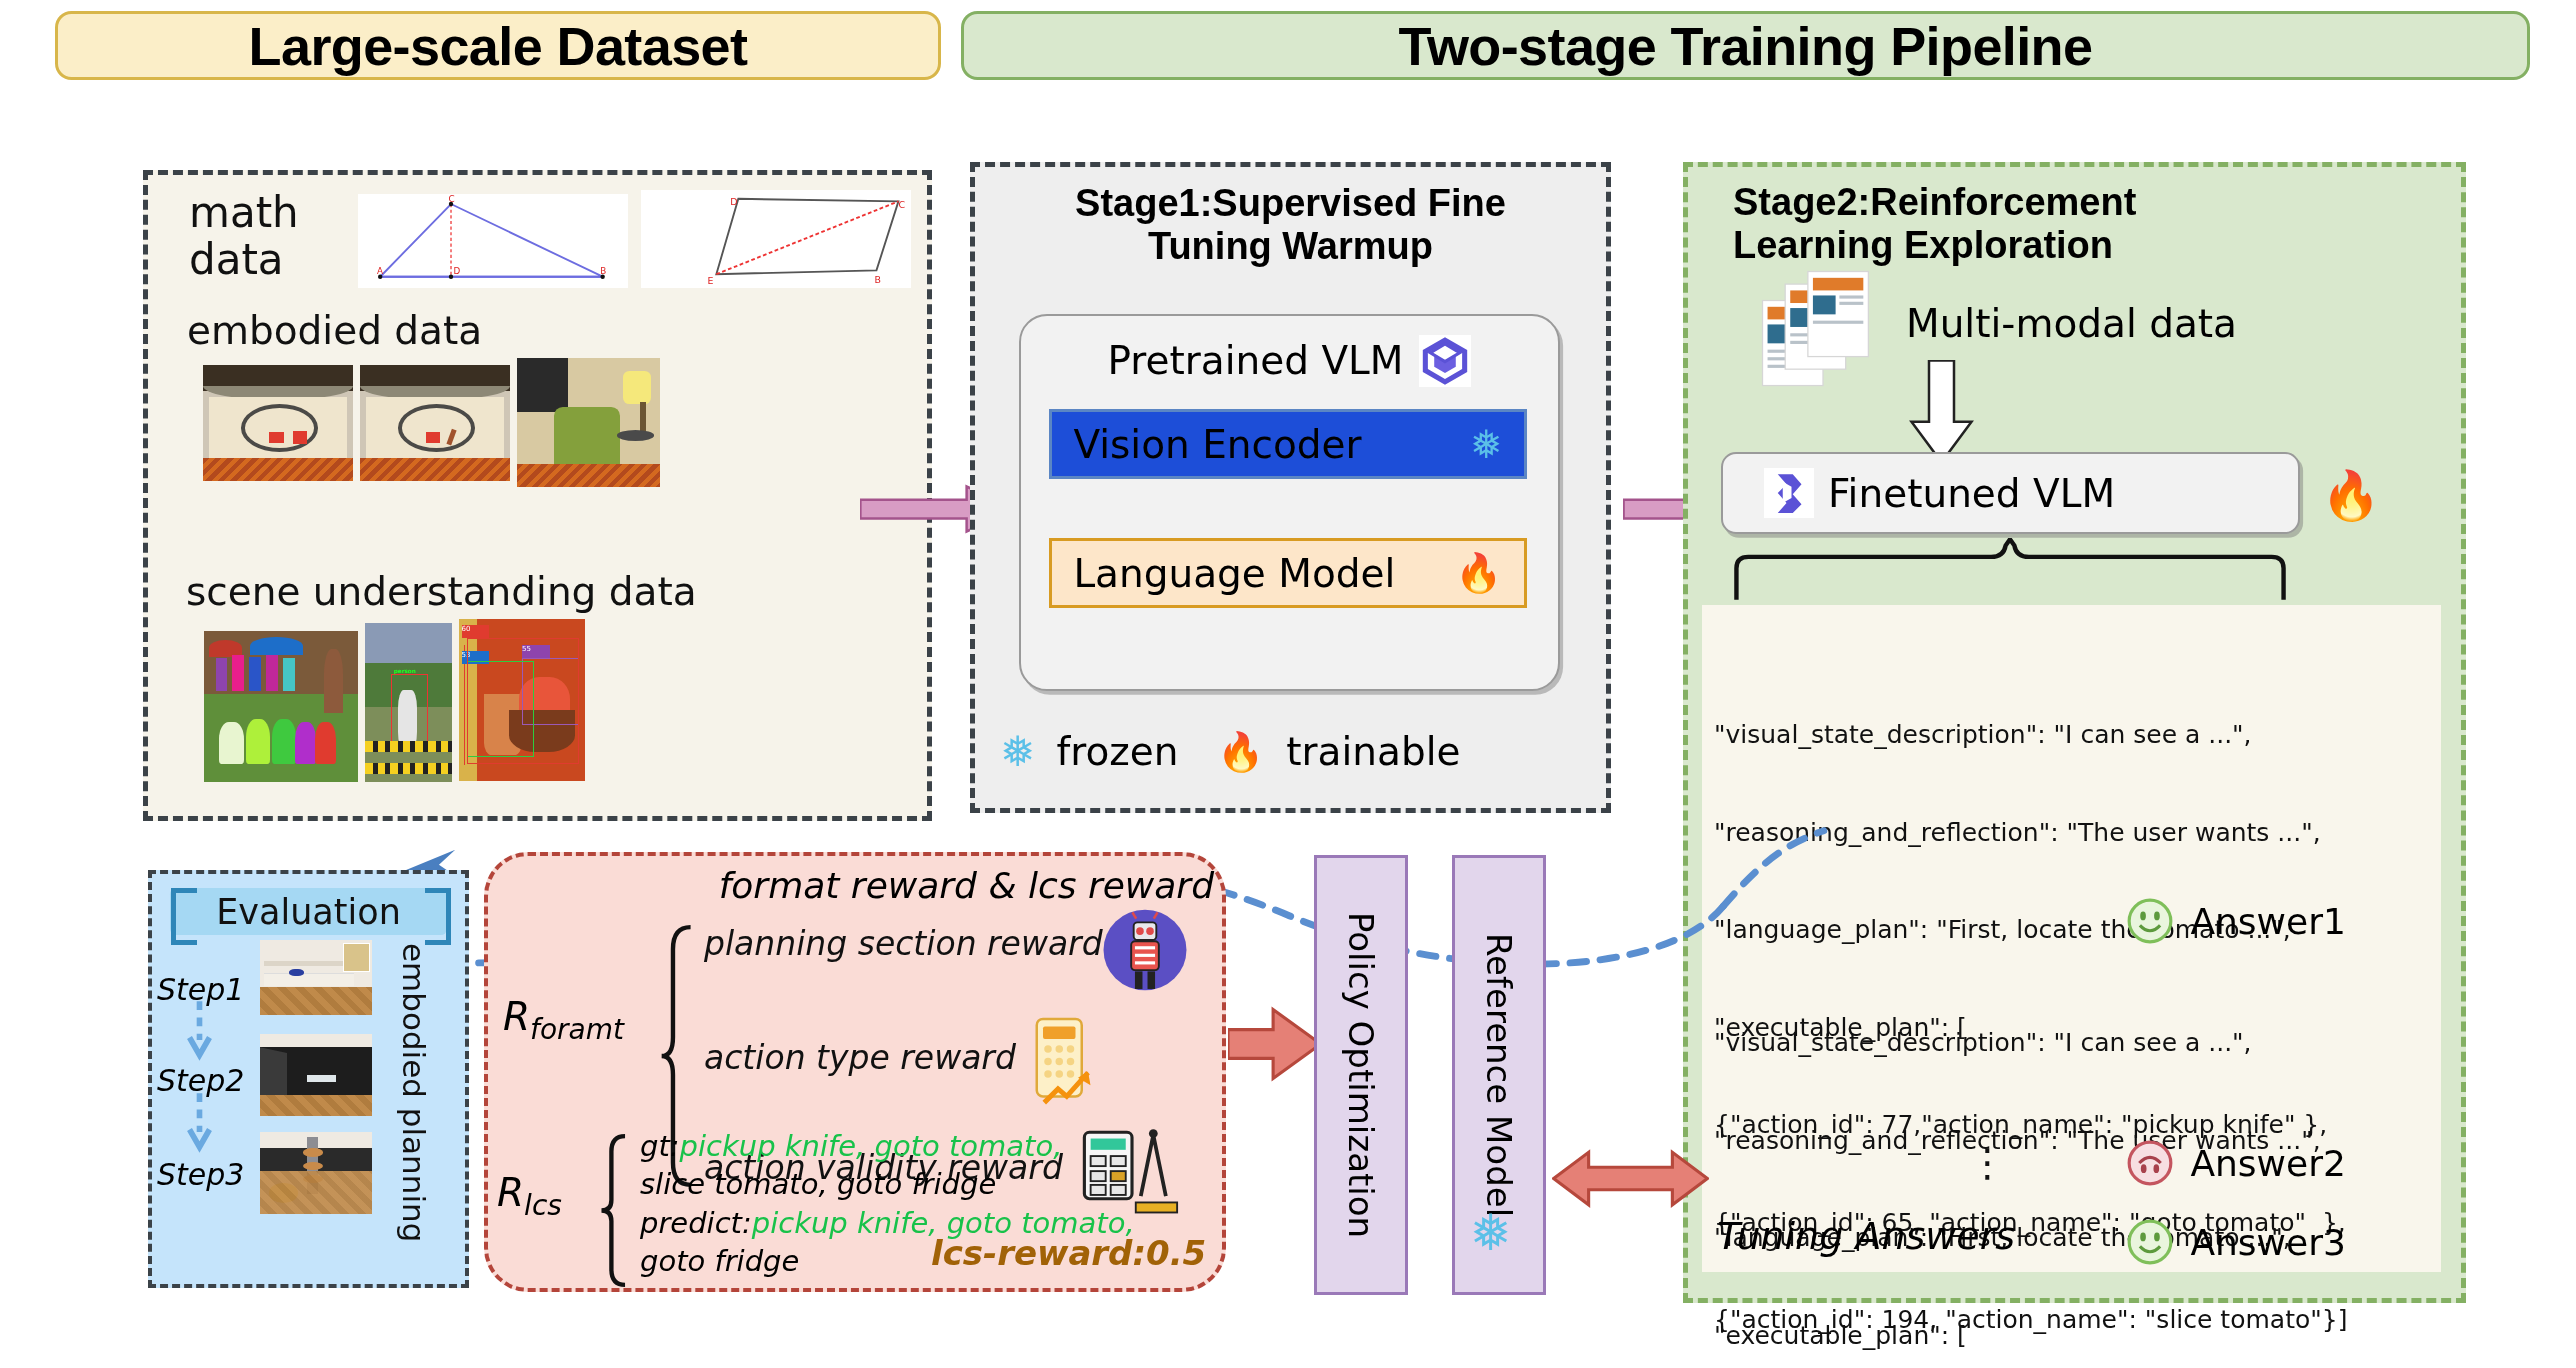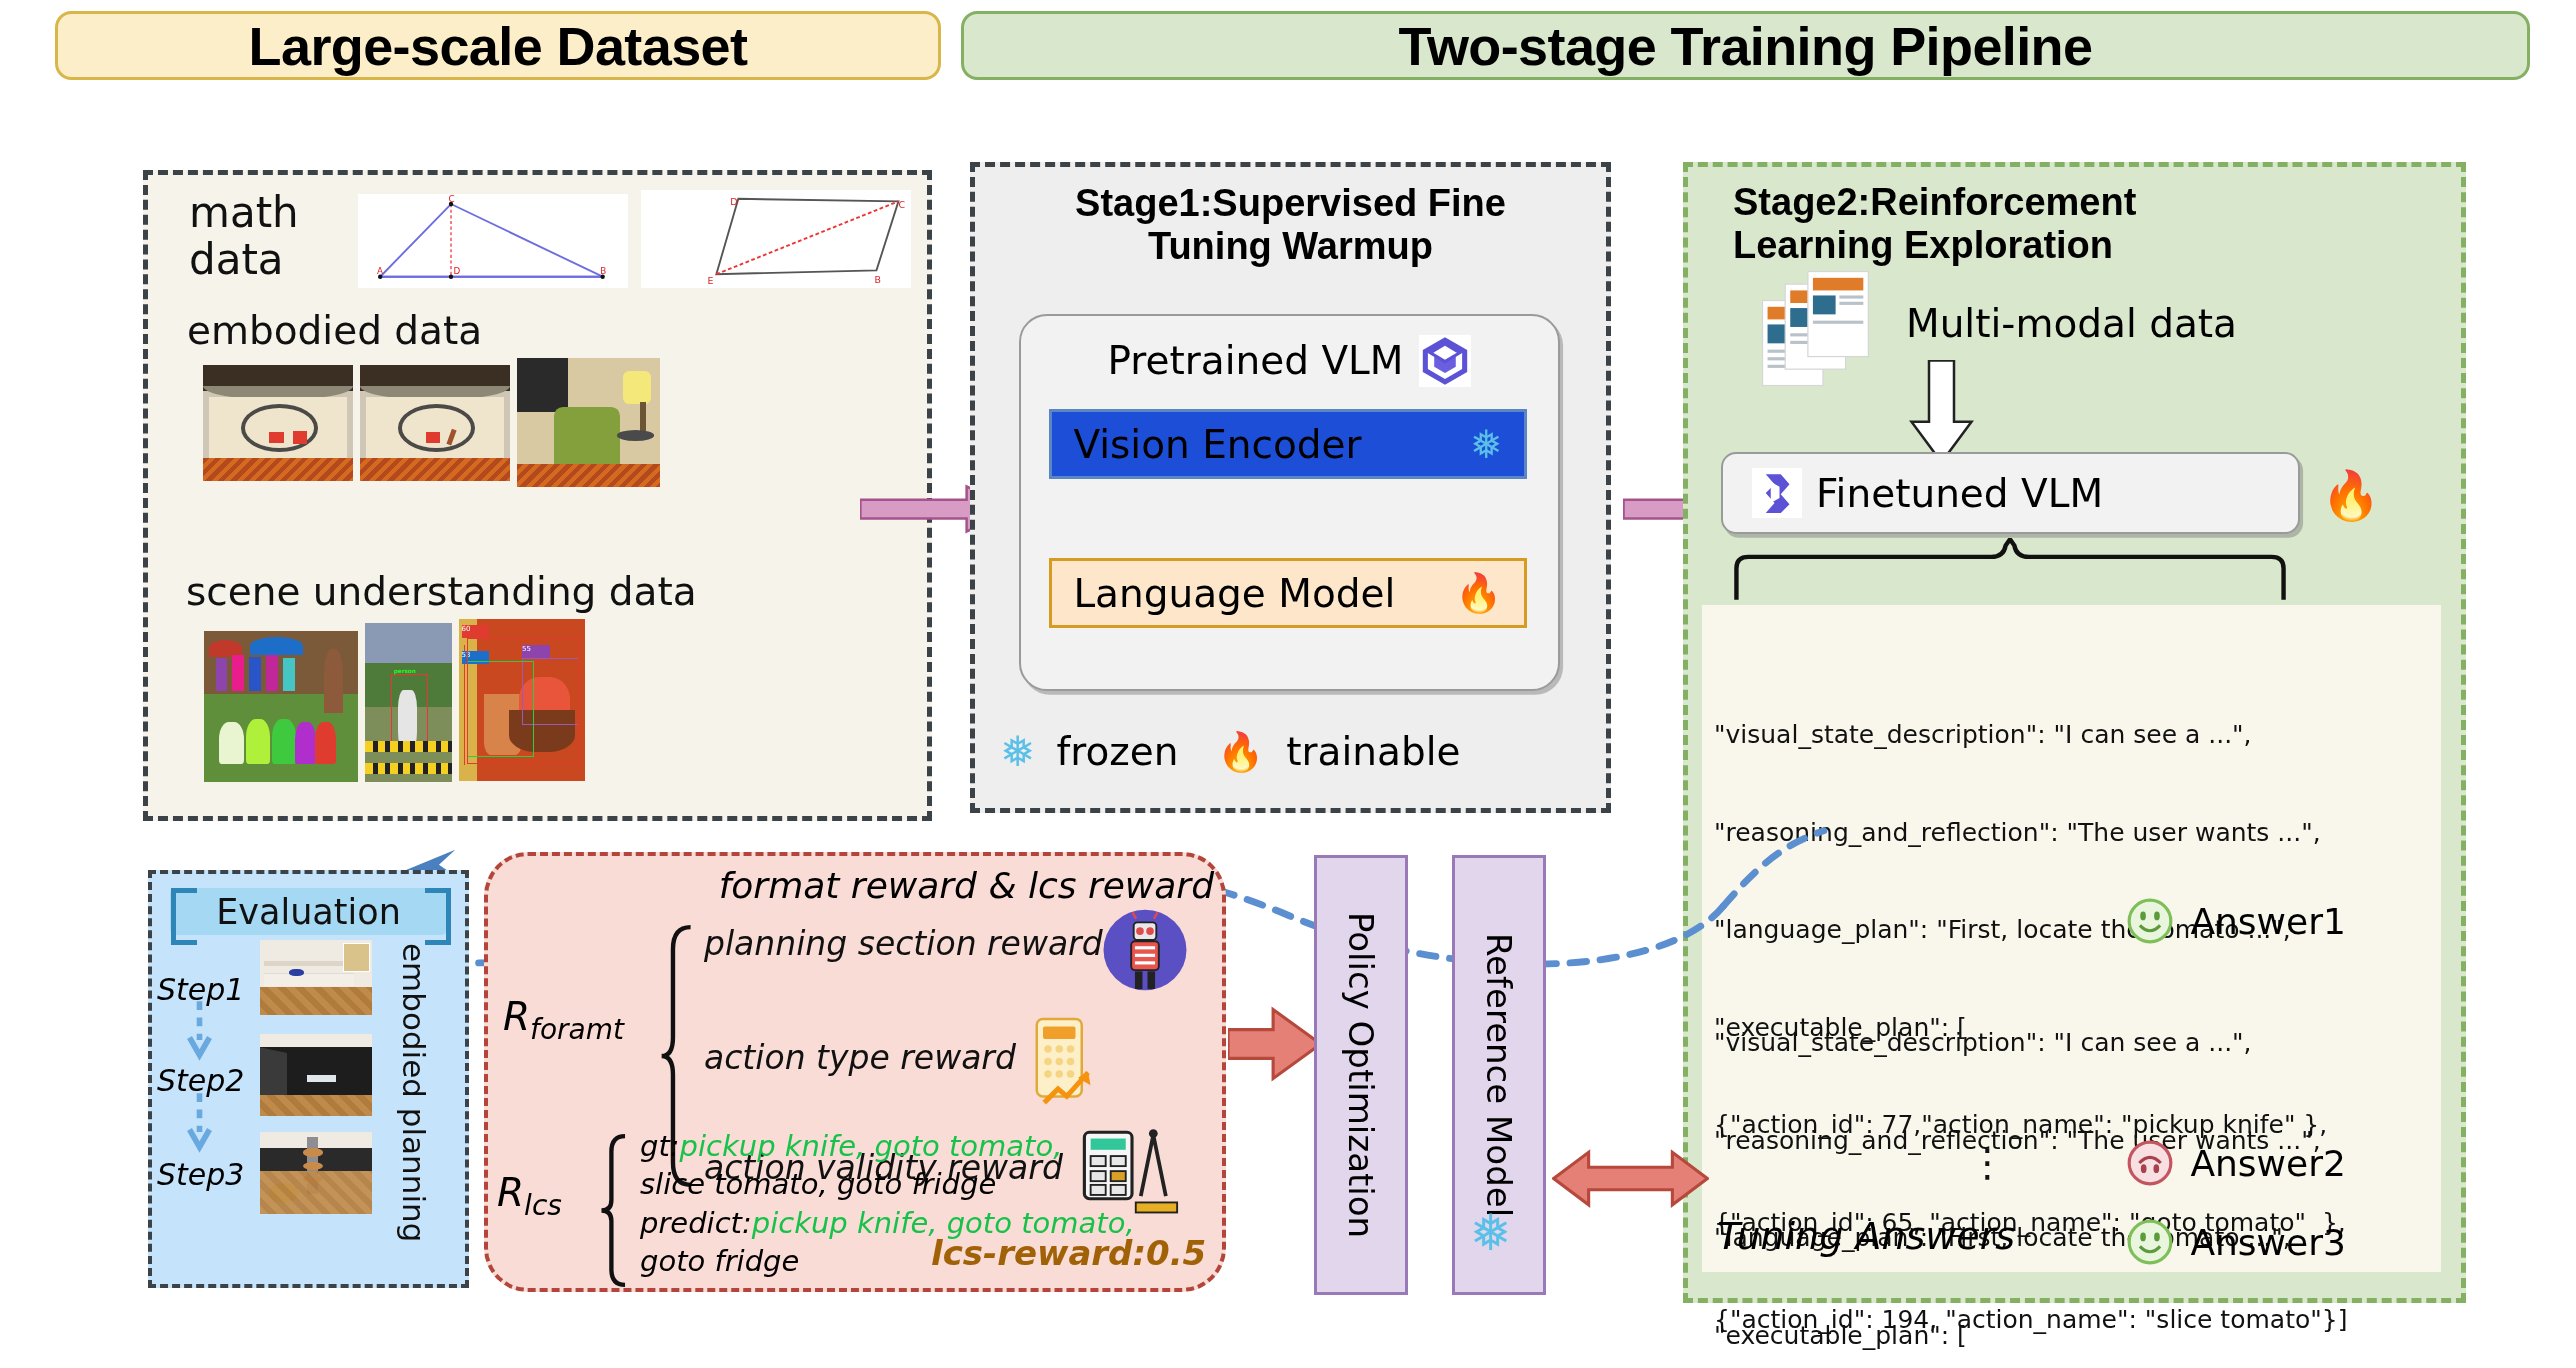--- a/index.html
+++ b/index.html
@@ -172,21 +172,21 @@
       <polygon points="41,14 64,28 41,42 18,28" fill="#fff" stroke="#5b52d6" stroke-width="5"></polygon>
     </svg>
   </span>
 </div>
 
 <div class="abs innerbox" style="left:1049px;top:409px;width:478px;height:70px;background:#1d4ed8;border:3.1px solid #5b86c4;">
   <span class="t">Vision Encoder</span>
   <span style="font-size:39px;color:#5bc0e8;">❅</span>
 </div>
 
-<div class="abs innerbox" style="left:1049px;top:538px;width:478px;height:70px;background:#fde6c9;border:3.1px solid #d89b22;margin-top:20px;">
+<div class="abs innerbox" style="left:1049px;top:538px;width:478px;height:70px;background:#fde6c9;border:3.1px solid #d89b22;">
   <span class="t">Language Model</span>
   <span style="font-size:38px;">🔥</span>
 </div>
 
 <div class="abs" style="left:1000px;top:720px;width:597px;height:63px;display:flex;align-items:center;
             gap:21.4px;font-size:39px;">
   <span style="color:#5bc0e8;font-size:42px;">❅</span>
   <span>frozen</span>
   <span style="font-size:38px;margin-left:17.6px;">🔥</span>
   <span>trainable</span>
@@ -238,21 +238,21 @@
 </div>
 
 <div class="abs" style="left:1906px;top:301px;width:566px;font-size:39px;">Multi-modal data</div>
 
 <div class="abs" style="left:1904px;top:360px;width:75px;height:104px;">
   <svg width="75" height="104" viewBox="0 0 120 165">
     <polygon points="40,0 80,0 80,98 108,98 60,163 12,98 40,98" fill="#fff" stroke="#222" stroke-width="4"></polygon>
   </svg>
 </div>
 
-<div class="abs modelbox" style="left:1721px;top:452px;width:579px;height:82px;border-radius:15px;">
+<div class="abs modelbox" style="left:1721px;top:452px;width:579px;height:82px;border-radius:15px;padding-left:12px;">
   <div style="display:flex;align-items:center;height:100%;padding-left:29px;gap:14px;">
     <span style="display:inline-block;width:50px;height:50px;background:#fff;">
       <svg width="50" height="50" viewBox="0 0 80 80">
         <polygon points="22,10 46,10 60,26 46,42 60,58 46,72 22,72 36,56 22,40 36,26" fill="#5b52d6"></polygon>
         <polygon points="30,22 44,30 44,48 30,56 30,40" fill="#fff"></polygon>
       </svg>
     </span>
     <span class="vlmtext">Finetuned VLM</span>
   </div>
 </div>

